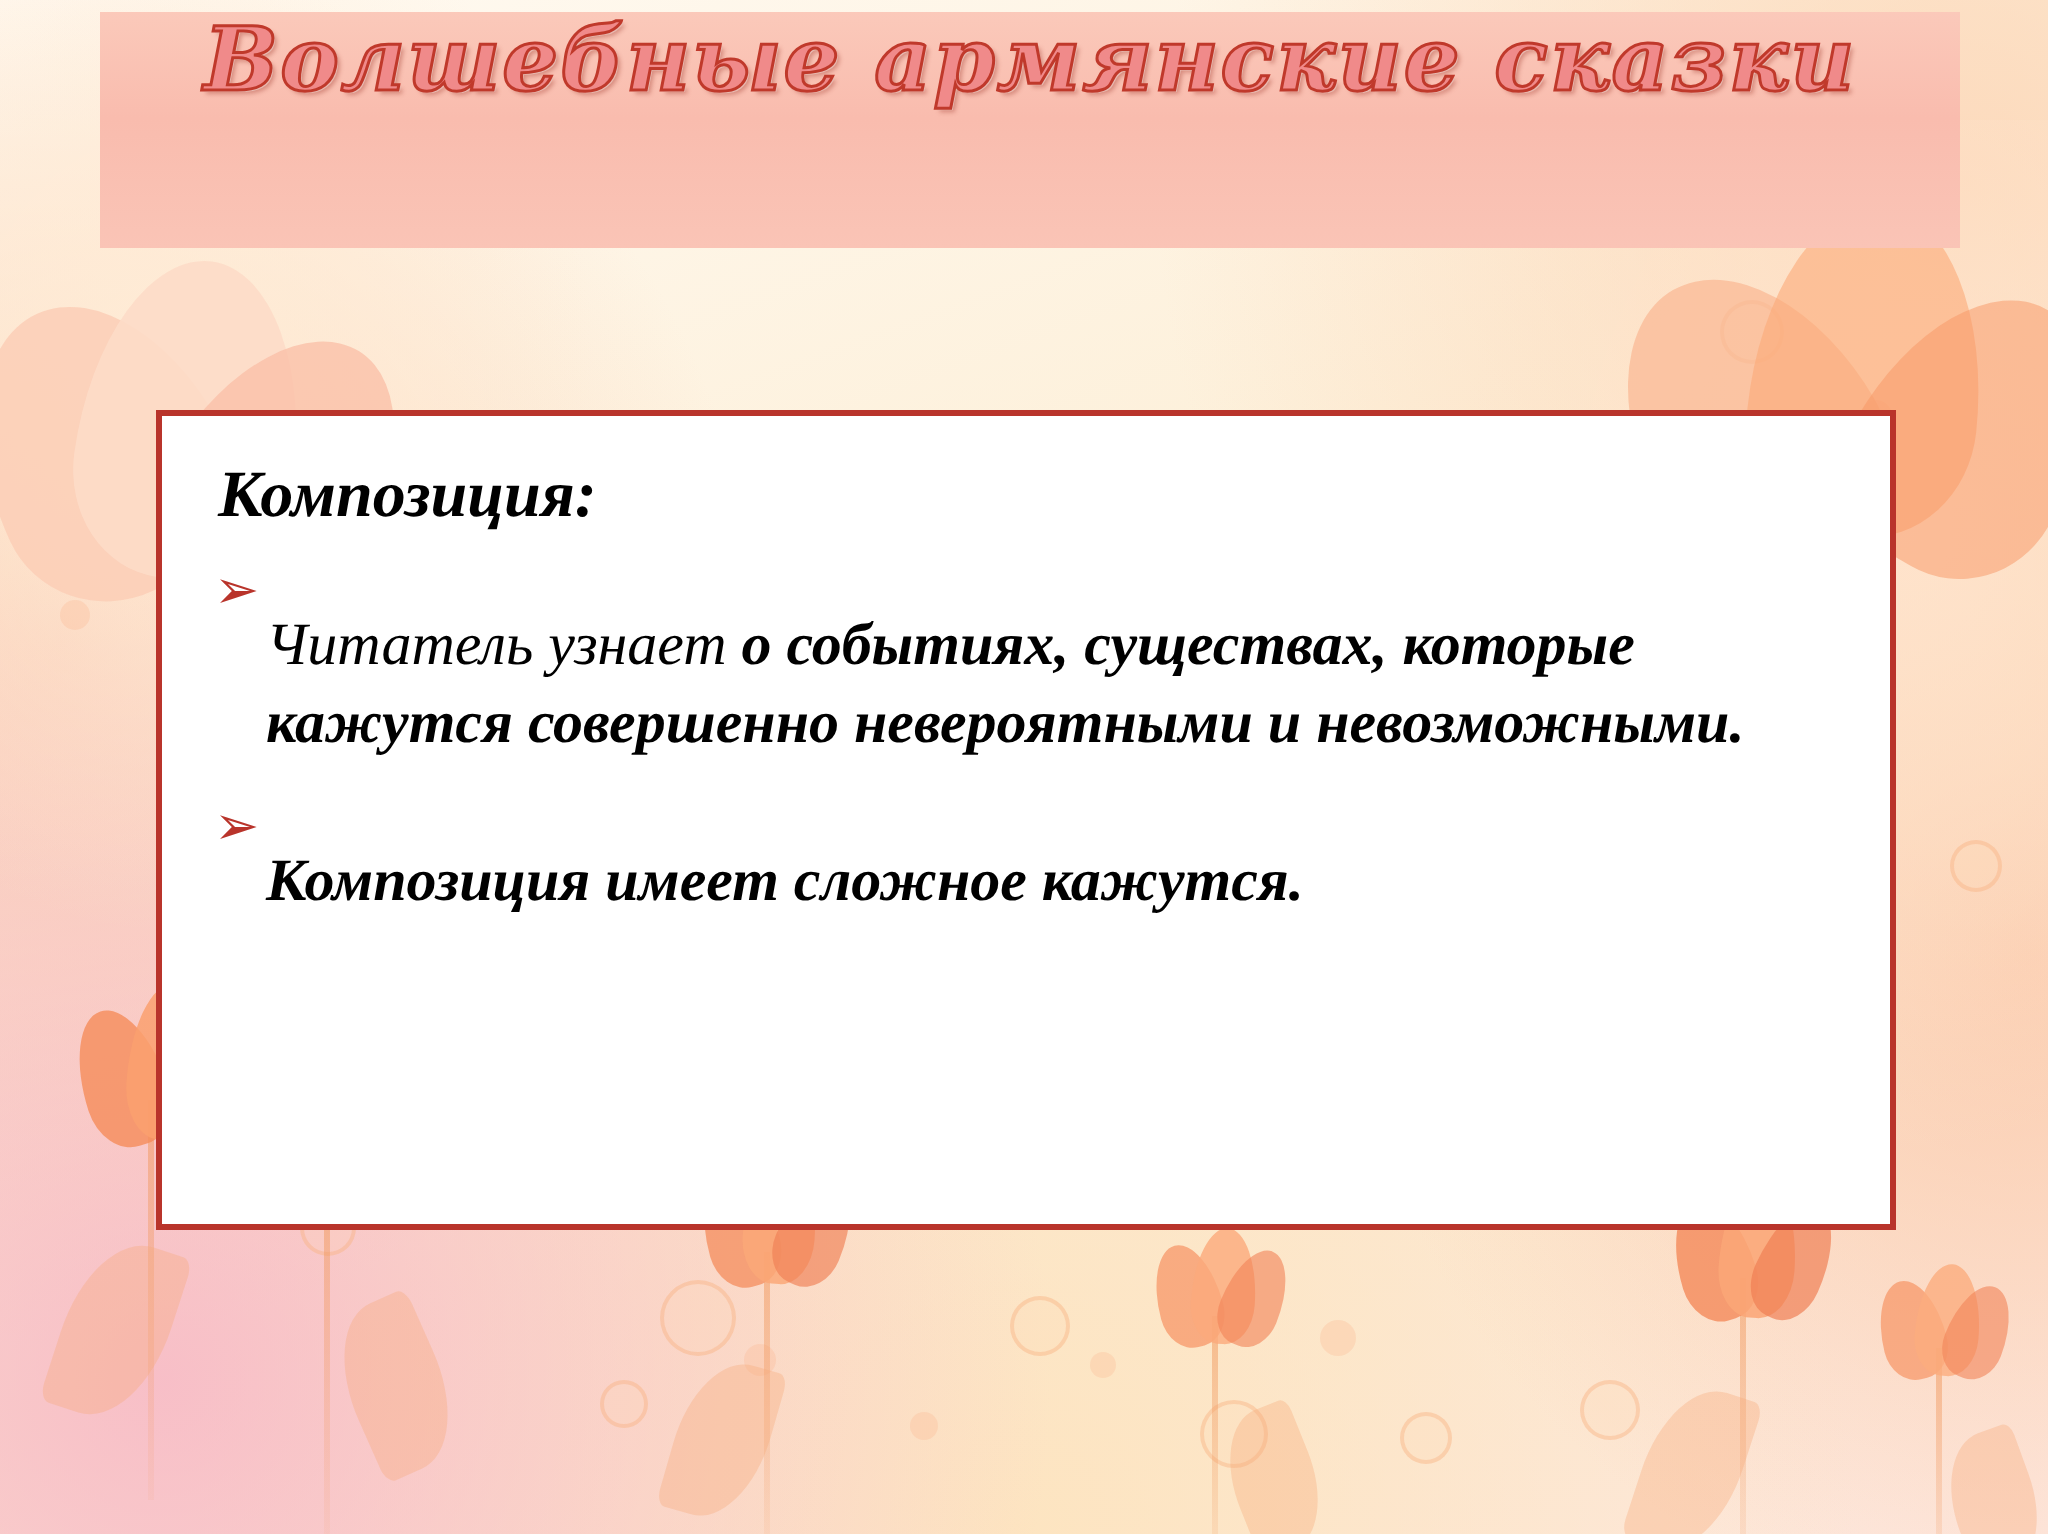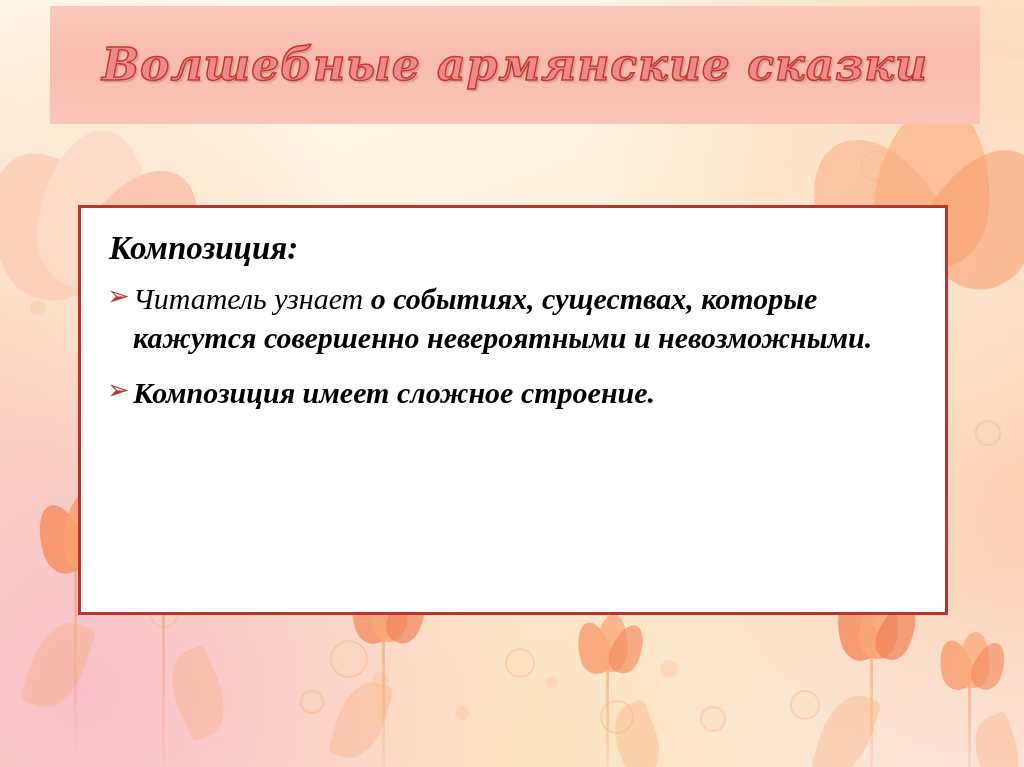--- a/index.html
+++ b/index.html
@@ -80,21 +80,20 @@
 
   
   .title-banner {
     position: absolute;
     left: 50px;
     top: 6px;
     width: 930px;
     height: 118px;
     background: linear-gradient(to bottom, #fbc9ba 0%, #f9bcae 45%, #fac4b6 100%);
     display: flex;
-    align-items: center;
     justify-content: center;
   }
   .title-text {
     font-family: "DejaVu Serif", serif;
     font-weight: bold;
     font-style: italic;
     font-size: 44px;
     line-height: 1.12;
     text-align: center;
     letter-spacing: 1px;
@@ -145,20 +144,21 @@
     color: #b9342b;
     text-align: left;
     font-family: "DejaVu Sans", sans-serif;
   }
   .btext {
     font-family: "Liberation Serif", serif;
     font-size: 30px;
     line-height: 1.3;
     color: #000;
     font-style: italic;
+    margin-top: 24px;
   }
   .btext b {
     font-weight: bold;
   }
   .bullet2 .btext {
     font-weight: bold;
   }
 </style>
 </head>
 <body>
@@ -253,18 +253,18 @@
   <div class="content-box">
     <div class="heading">Композиция:</div>
 
     <ul class="bullets">
       <li class="bullet bullet1">
         <span class="marker">➢</span>
         <span class="btext"><span>Читатель узнает </span><b>о событиях, существах, которые кажутся совершенно невероятными и невозможными.</b></span>
       </li>
       <li class="bullet bullet2">
         <span class="marker">➢</span>
-        <span class="btext"><span>Композиция имеет сложное строение</span><span>.</span></span>
+        <span class="btext"><span>Композиция имеет сложное кажутся</span><span>.</span></span>
       </li>
     </ul>
   </div>
 
 </div>
 
 </body></html>

